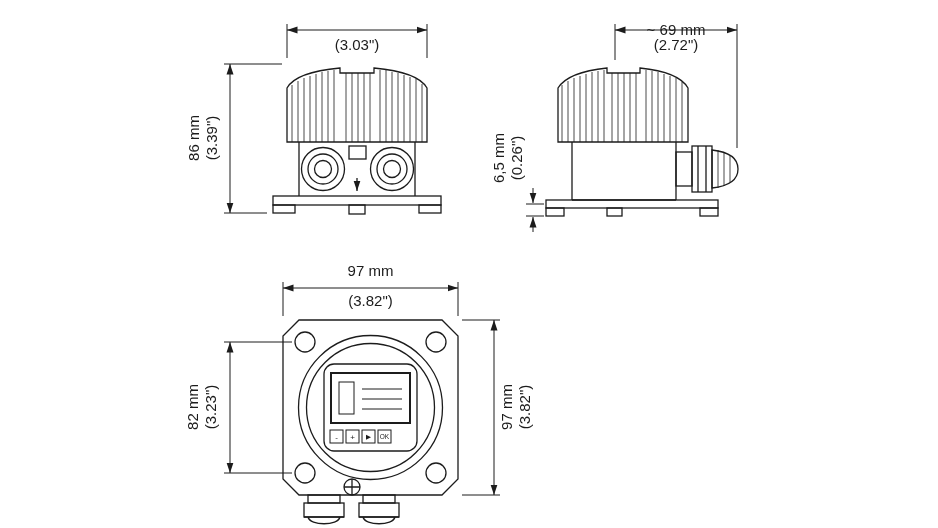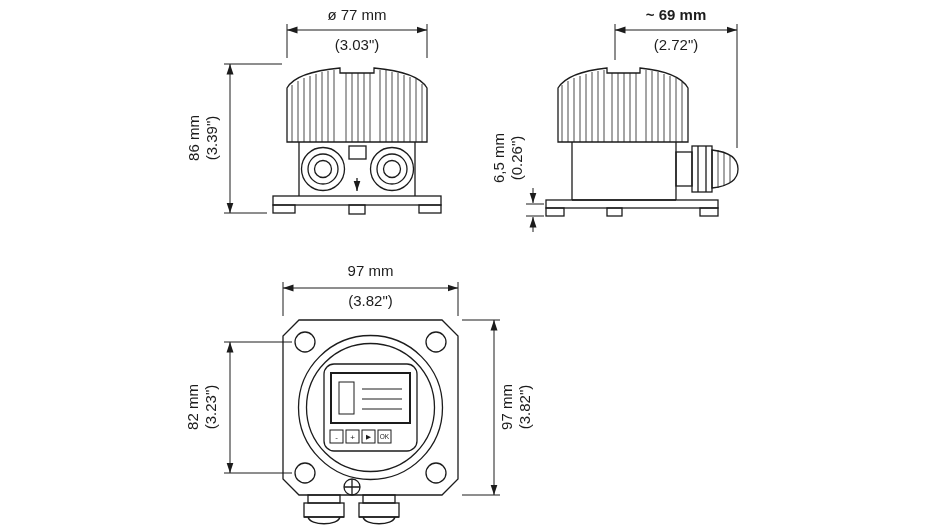--- a/index.html
+++ b/index.html
@@ -160,29 +160,28 @@
       <path d="M292,342 H224 M292,473 H224"></path>
       <line x1="230" y1="342" x2="230" y2="473" marker-start="url(#arr)" marker-end="url(#arr)"></line>
     </g>
 
     <g stroke="#1c1c1c" stroke-width="1">
       <path d="M462,320 H500 M462,495 H500"></path>
       <line x1="494" y1="320" x2="494" y2="495" marker-start="url(#arr)" marker-end="url(#arr)"></line>
     </g>
   </svg>
 
-  <div class="dim-label" style="left:287px; width:140px; top:6px;">ø 77 mm</div>
   <div class="dim-label" style="left:287px; width:140px; top:36px;">(3.03")</div>
 
   <div class="vlabel" style="left:128px; top:120px;">
     <div>86 mm</div>
     <div>(3.39")</div>
   </div>
 
-  <div class="dim-label" style="left:606px; width:140px; top:6px;font-weight:bold;">~ 69 mm</div>
+  <div class="dim-label" style="left:606px; width:140px; top:21px;">~ 69 mm</div>
   <div class="dim-label" style="left:606px; width:140px; top:36px;">(2.72")</div>
 
   <div class="vlabel" style="left:433px; top:140px;">
     <div>6,5 mm</div>
     <div>(0.26")</div>
   </div>
 
   <div class="dim-label" style="left:300px; width:141px; top:262px;">97 mm</div>
   <div class="dim-label" style="left:300px; width:141px; top:292px;">(3.82")</div>
 

